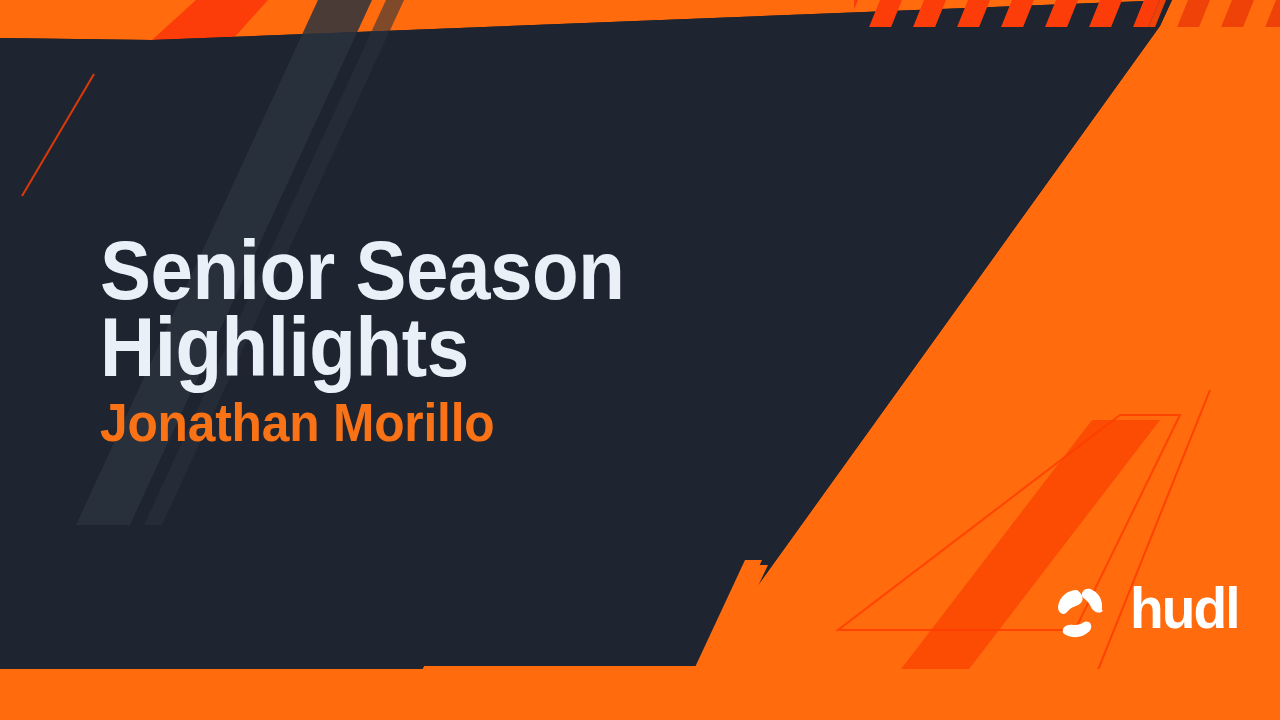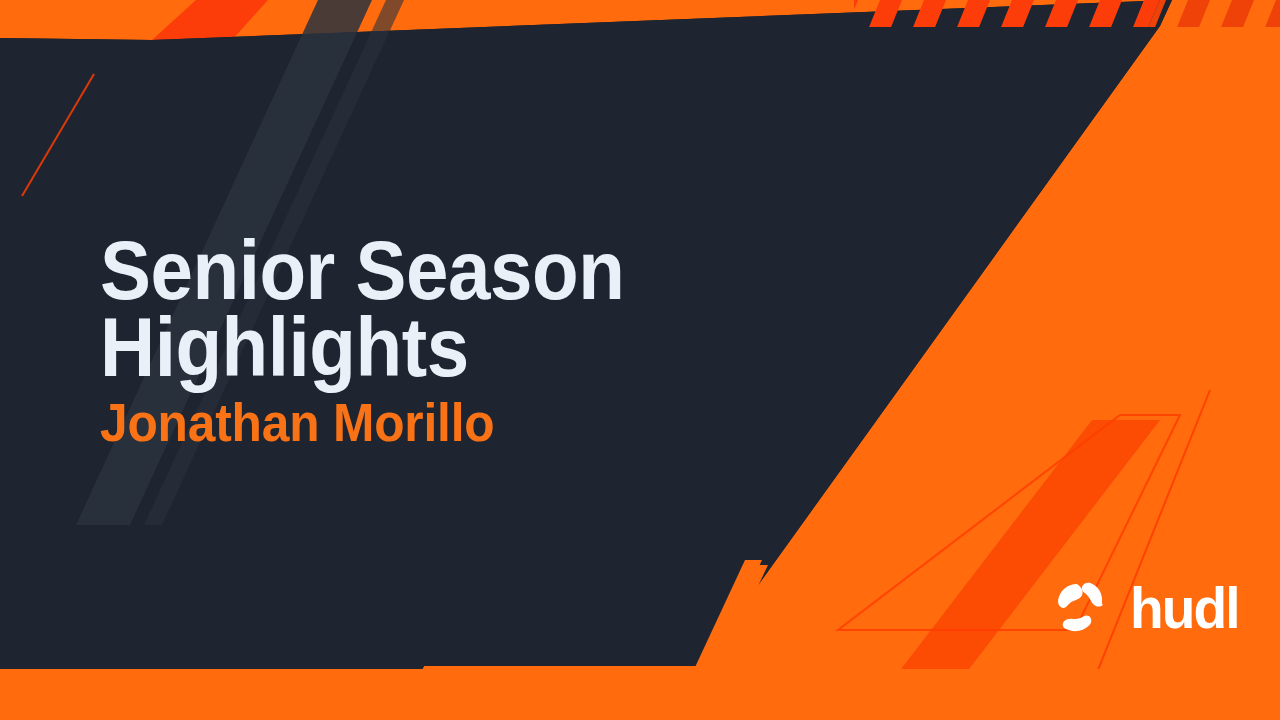--- a/index.html
+++ b/index.html
@@ -50,21 +50,21 @@
     transform:scaleX(0.92);
     transform-origin:left center;
   }
 
   
   #hudl-logo {
     position:absolute;
     right:36px;
     bottom:30px;
     display:flex;
-    align-items:flex-start;
+    align-items:flex-end;
     gap:24px;
     z-index:50;
     margin-top:48px;
   }
   #hudl-mark { width:52px; height:52px; display:block; }
   #hudl-wordmark {
     font-family:"Liberation Sans","DejaVu Sans", sans-serif;
     font-weight:bold;
     font-size:58px;
     line-height:1;

